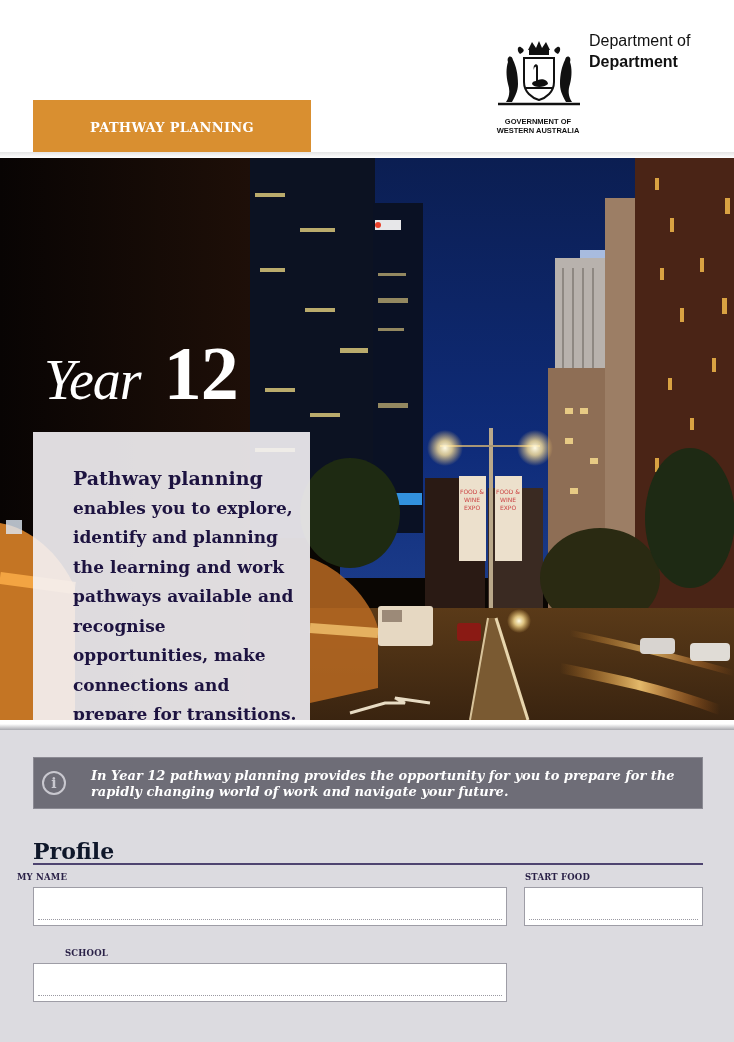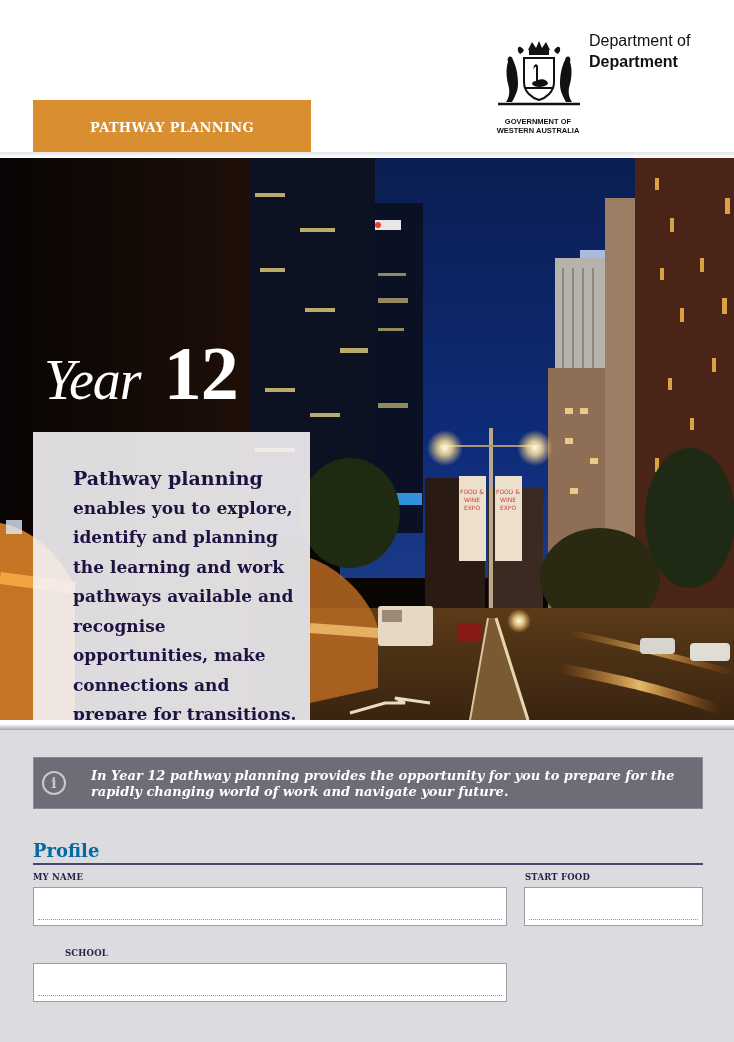--- a/index.html
+++ b/index.html
@@ -53,22 +53,22 @@
     position: absolute; left: 8px; top: 13px; width: 24px; height: 24px; border-radius: 50%;
     border: 2px solid #c9c8cf; color: #c9c8cf; font-family: "DejaVu Serif", serif; font-weight: bold;
     font-size: 14px; line-height: 20px; text-align: center;
   }
   .info-text {
     position: absolute; left: 57px; top: 10px; width: 600px; color: #ffffff;
     font-family: "DejaVu Serif", serif; font-weight: bold; font-style: italic; font-size: 13px; line-height: 16px;
   }
 
   .section-title {
-    position: absolute; left: 33px; top: 110px; color: #0369a1;
-    font-family: "DejaVu Serif", serif; font-weight: bold; font-size: 18px; line-height: 22px;
+    position: absolute; left: 33px; top: 110px; color: #0f172a;
+    font-family: "DejaVu Serif", serif; font-weight: bold; font-size: 22px; line-height: 22px;
   }
   .section-rule { position: absolute; left: 33px; top: 133px; width: 670px; height: 2px; background: #4e4470; }
 
   .field-label {
     position: absolute; color: #2a2147; font-family: "DejaVu Serif", serif; font-weight: bold; font-size: 8.5px; letter-spacing: 0.2px;
   }
   .field {
     position: absolute; background: #ffffff; border: 1px solid #9e9da6;
   }
   .field .dots {
@@ -266,21 +266,21 @@
 
 <div class="lower">
   <div class="info-bar">
     <div class="info-icon">i</div>
     <div class="info-text">In Year 12 pathway planning provides the opportunity for you to prepare for the rapidly changing world of work and navigate your future.</div>
   </div>
 
   <div class="section-title">Profile</div>
   <div class="section-rule"></div>
 
-  <div class="field-label" style="left:33px; top:142px;text-align:right;">MY NAME</div>
+  <div class="field-label" style="left:17px; top:142px;text-align:right;">MY NAME</div>
   <div class="field" style="left:33px; top:157px; width:474px; height:39px;">
     <input type="text" value="" style="">
     <div class="dots"></div>
   </div>
 
   <div class="field-label" style="left:525px; top:142px;">START FOOD</div>
   <div class="field" style="left:524px; top:157px; width:179px; height:39px;">
     <input type="text" value="" style="">
     <div class="dots"></div>
   </div>

